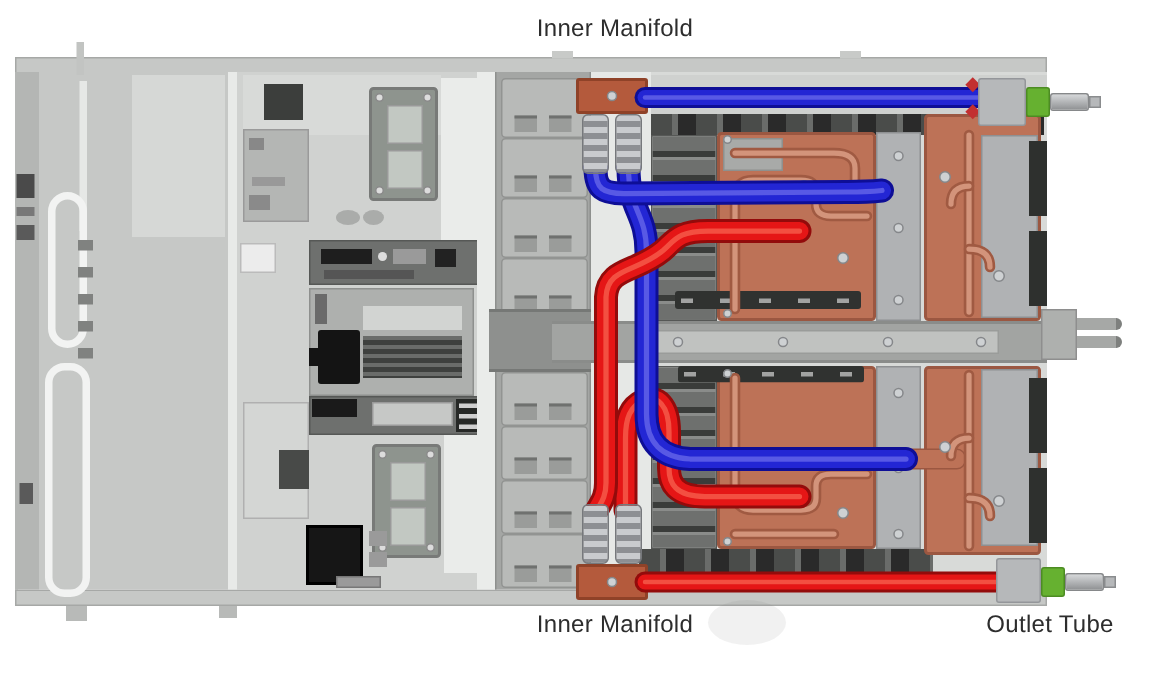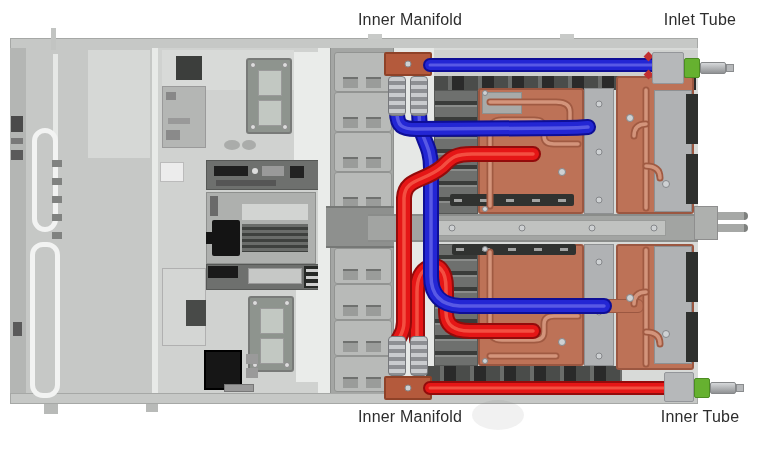--- a/index.html
+++ b/index.html
@@ -293,16 +293,15 @@
   <div class="abs" style="left:684px;top:58px;width:16px;height:20px;background:var(--green,#66b130);border:1px solid #4c8c22;border-radius:2px;z-index:4;box-sizing:border-box;"></div>
   <div class="abs" style="left:700px;top:62px;width:26px;height:12px;background:linear-gradient(180deg,#d6d8da,#909294);border:1px solid #86888a;border-radius:2px;z-index:4;box-sizing:border-box;"></div>
   <div class="abs" style="left:726px;top:64px;width:8px;height:8px;background:#b6b8ba;border:1px solid #8a8c8e;z-index:4;box-sizing:border-box;"></div>
 
   <div class="abs" style="left:664px;top:372px;width:30px;height:30px;background:#b6b8ba;border:1px solid #94969a;border-radius:2px;z-index:4;box-sizing:border-box;"></div>
   <div class="abs" style="left:694px;top:378px;width:16px;height:20px;background:var(--green,#66b130);border:1px solid #4c8c22;border-radius:2px;z-index:4;box-sizing:border-box;"></div>
   <div class="abs" style="left:710px;top:382px;width:26px;height:12px;background:linear-gradient(180deg,#d6d8da,#909294);border:1px solid #86888a;border-radius:2px;z-index:4;box-sizing:border-box;"></div>
   <div class="abs" style="left:736px;top:384px;width:8px;height:8px;background:#b6b8ba;border:1px solid #8a8c8e;z-index:4;box-sizing:border-box;"></div>
 
   <div class="abs label" style="left:340px;top:11px;width:140px;">Inner Manifold</div>
-  <div class="abs label" style="left:640px;top:11px;width:120px;">Inlet Tube</div>
   <div class="abs label" style="left:340px;top:408px;width:140px;">Inner Manifold</div>
-  <div class="abs label" style="left:640px;top:408px;width:120px;">Inner Tube</div>
+  <div class="abs label" style="left:640px;top:408px;width:120px;">Outlet Tube</div>
 </div>
 
 </body></html>

